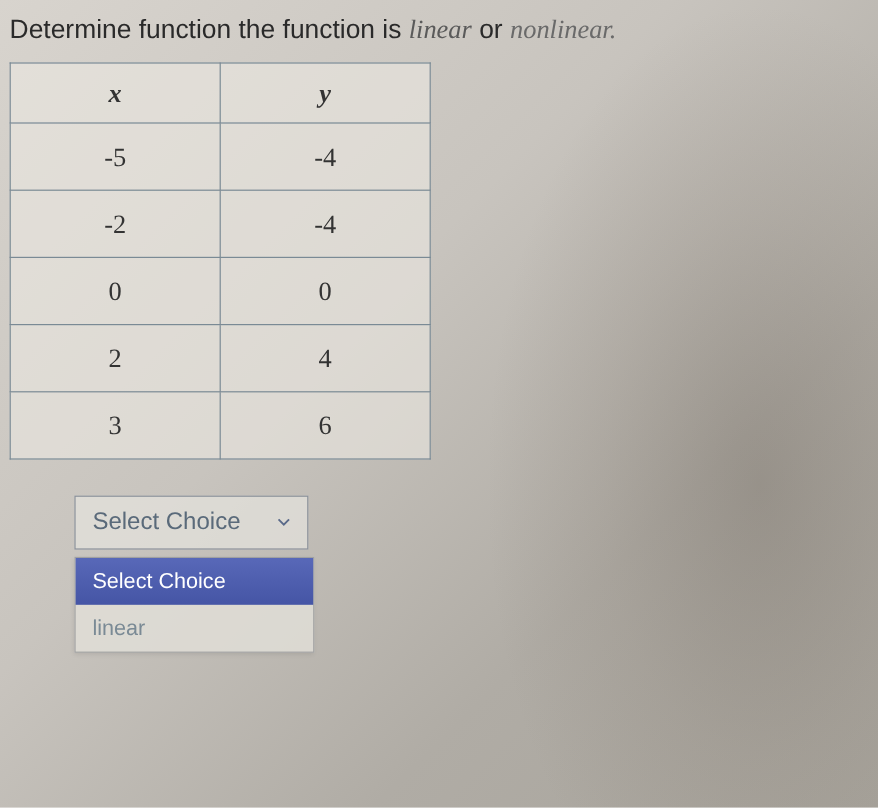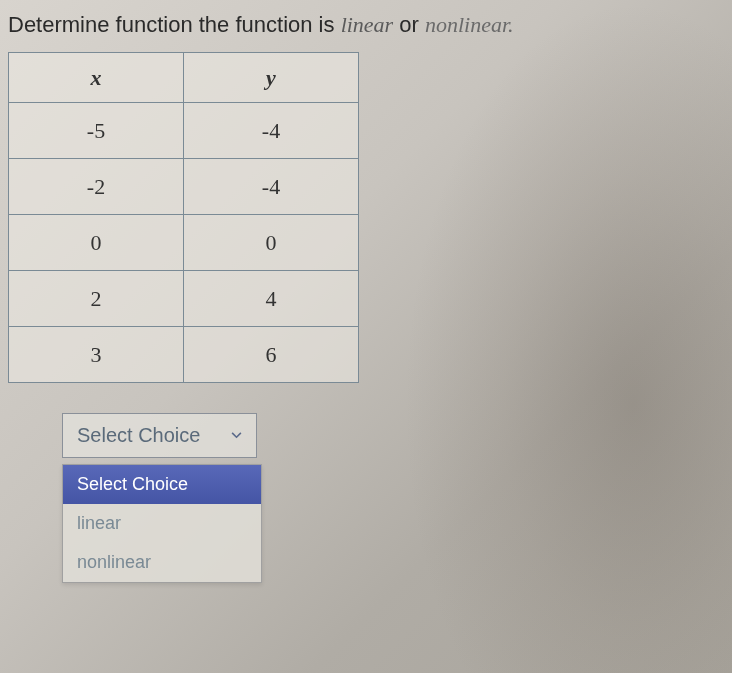--- a/index.html
+++ b/index.html
@@ -160,15 +160,14 @@
     <span>Select Choice</span>
     <span class="chevron">
       <svg viewBox="0 0 12 8" width="11" height="7">
           <path d="M1 1 L6 6 L11 1" stroke="#5a6a8a" stroke-width="1.8" fill="none"></path>
         </svg>
     </span>
   </div>
   <div class="dropdown-menu">
     <div class="dropdown-header">Select Choice</div>
     <div class="dropdown-option">linear</div>
-    <div class="dropdown-option">nonlinear</div>
   </div>
 </div>
 
 </body></html>

